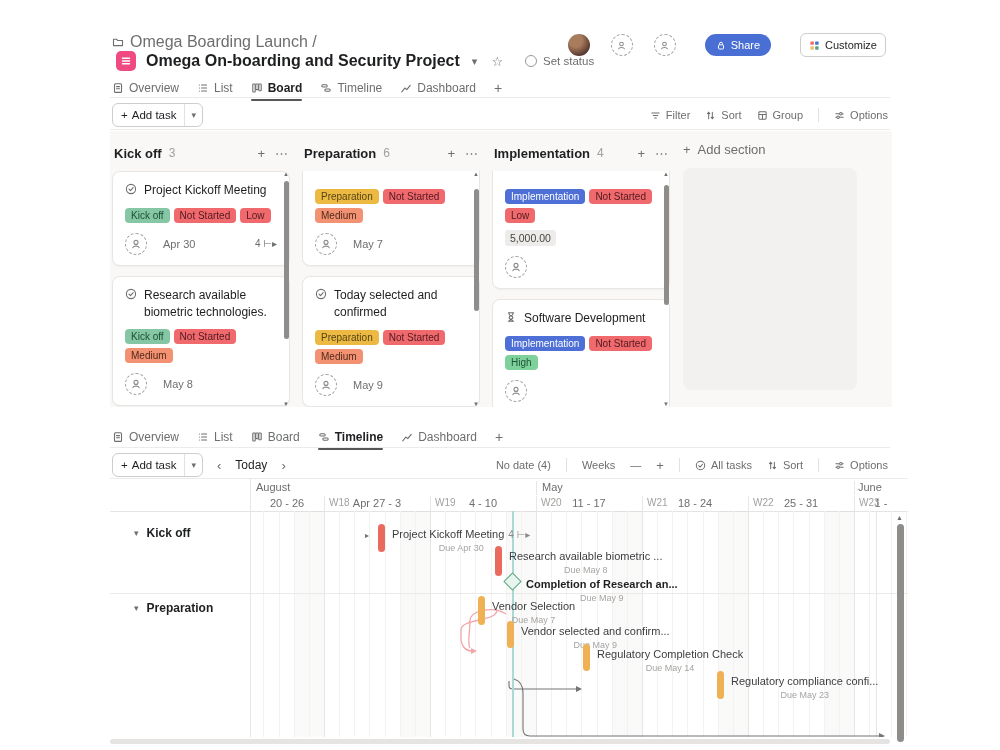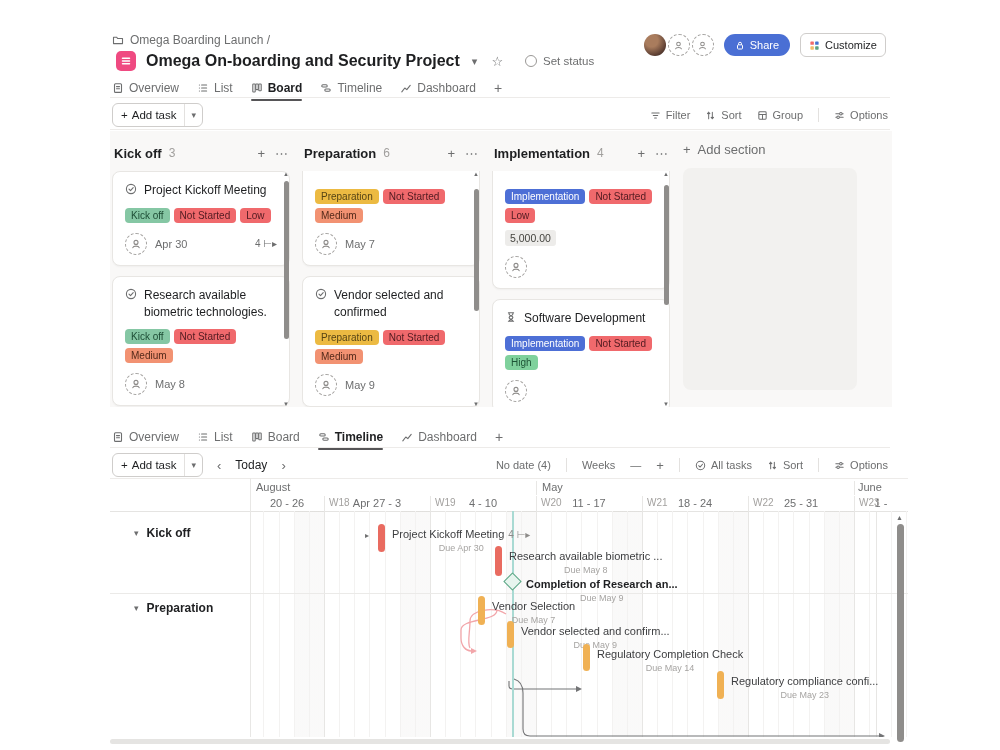--- a/index.html
+++ b/index.html
@@ -1,31 +1,31 @@
 <!DOCTYPE html>
 <html><head>
 <meta charset="utf-8">
 <style>
   html,body{margin:0;padding:0;}
   body{width:1000px;height:750px;position:relative;background:#ffffff;
        font-family:"Liberation Sans",sans-serif;color:#1e1f21;overflow:hidden;}
   .abs{position:absolute;}
   
   .breadcrumb{left:112px;top:33px;display:flex;align-items:center;gap:6px;
-              font-size:12px;color:#6d6e6f;}
+              font-size:16px;color:#6d6e6f;}
   .title-row{left:116px;top:51px;display:flex;align-items:center;gap:10px;}
   .proj-icon{width:20px;height:20px;border-radius:5px;background:#ef4a81;display:flex;
              align-items:center;justify-content:center;}
   .proj-title{font-size:16px;font-weight:bold;color:#1e1f21;}
   .t-chev{color:#6d6e6f;font-size:11px;margin-left:2px;}
   .t-star{color:#6d6e6f;font-size:13px;margin-left:4px;}
   .set-status{display:flex;align-items:center;gap:6px;margin-left:12px;
               font-size:11.5px;color:#6d6e6f;}
   .status-circle{width:10px;height:10px;border:1px solid #9a9896;border-radius:50%;}
-  .top-right{right:114px;top:33px;display:flex;align-items:center;gap:2px;}
+  .top-right{right:114px;top:33px;display:flex;align-items:center;gap:21px;}
   .avatar-photo{width:22px;height:22px;border-radius:50%;
     background:radial-gradient(circle at 35% 30%,#a97c5d 0 30%,#5d3f33 70%,#241d1c 100%);}
   .avatar-dashed{width:20px;height:20px;border-radius:50%;border:1px dashed #a5a3a1;
     display:flex;align-items:center;justify-content:center;background:#fff;}
   .btn-share{height:22px;border-radius:11px;background:#4a6fd4;color:#fff;display:flex;
     align-items:center;gap:5px;padding:0 11px;font-size:11px;margin-left:8px;}
   .btn-customize{height:22px;border-radius:6px;background:#fff;border:1px solid #cfcdcb;
     display:flex;align-items:center;gap:5px;padding:0 8px;font-size:11px;margin-left:8px;color:#1e1f21;}
   
   .tabbar{display:flex;align-items:center;gap:18px;height:20px;}
@@ -62,21 +62,21 @@
   .col-actions{margin-left:auto;display:flex;gap:10px;color:#6d6e6f;font-size:13px;}
   .col-view{position:relative;margin-top:8px;height:236px;overflow:hidden;}
   .card{background:#fff;border:1px solid #e8e6e3;border-radius:8px;padding:10px 12px;
         margin-bottom:10px;box-shadow:0 1px 2px rgba(0,0,0,.04);}
   .card-title{display:flex;gap:7px;font-size:12px;line-height:1.4;color:#1e1f21;align-items:flex-start;}
   .card-title .ic{flex:none;margin-top:1px;}
   .tags{display:flex;flex-wrap:wrap;gap:4px;margin-top:9px;}
   .tag{font-size:10px;padding:2px 6px;border-radius:4px;white-space:nowrap;}
   .amount{display:inline-block;font-size:10.5px;padding:2px 5px;border-radius:3px;margin-top:7px;}
   .card-foot{display:flex;align-items:center;margin-top:10px;}
-  .card-date{font-size:11px;color:#6d6e6f;margin-left:8px;}
+  .card-date{font-size:11px;color:#6d6e6f;margin-left:16px;}
   .card-deps{margin-left:auto;font-size:10px;color:#6d6e6f;}
   .spacer28{height:26px;}
   .col-sb{position:absolute;right:0;top:0;bottom:0;width:8px;}
   .sb-thumb{position:absolute;right:1px;width:5px;background:#8f8d8b;border-radius:3px;}
   .sb-ar{position:absolute;right:0;font-size:6px;color:#6d6e6f;width:8px;text-align:center;}
   .addsec{left:683px;top:142px;display:flex;align-items:center;gap:7px;font-size:13px;color:#6d6e6f;}
   .addsec-panel{left:683px;top:168px;width:174px;height:222px;background:#f2f1ef;border-radius:8px;}
   
   .tl{left:110px;top:478px;width:798px;height:268px;}
   .tl-months{position:absolute;left:0;top:0;right:0;height:16px;border-top:1px solid #edebe9;}
@@ -390,21 +390,21 @@
           </div>
         </div>
         <div class="card">
           <div class="card-title">
             <span class="ic">
               <svg width="12" height="12" viewBox="0 0 12 12" fill="none" stroke="#6d6e6f" stroke-width="1.1" stroke-linecap="round" stroke-linejoin="round">
                 <circle cx="6" cy="6" r="4.6"></circle>
                 <path d="M4 6.2 5.5 7.7 8.2 4.6"></path>
               </svg>
             </span>
-            <span>Vendor selected and confirmed</span>
+            <span>Today selected and confirmed</span>
           </div>
           <div class="tags">
             <span class="tag" style="background:#ecba42;color:#564415">Preparation</span>
             <span class="tag" style="background:#f0696c;color:#501a20">Not Started</span>
             <span class="tag" style="background:#f29272;color:#54291a">Medium</span>
           </div>
           <div class="card-foot">
             <span class="avatar-dashed">
               <svg width="12" height="12" viewBox="0 0 12 12" fill="none" stroke="#8d8b89" stroke-width="1.1" stroke-linecap="round" stroke-linejoin="round">
                 <circle cx="6" cy="4.4" r="2"></circle>

